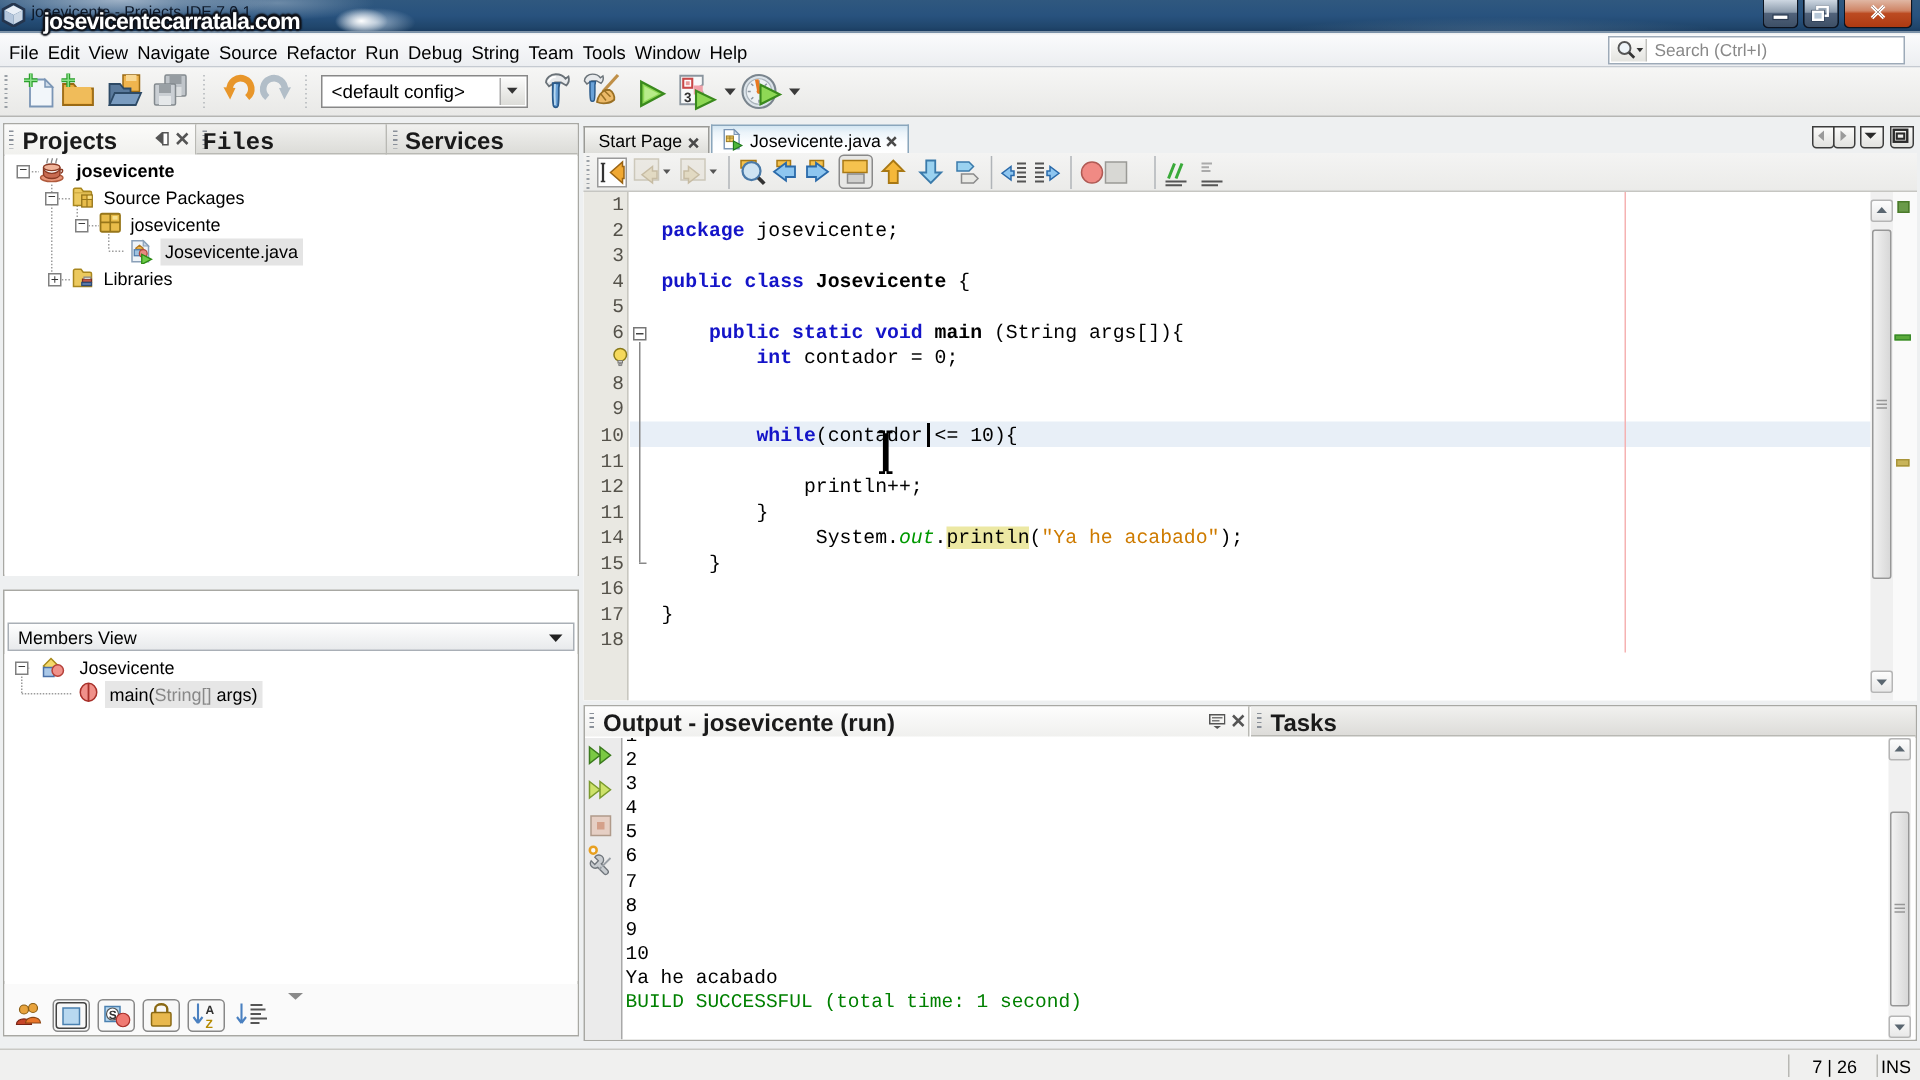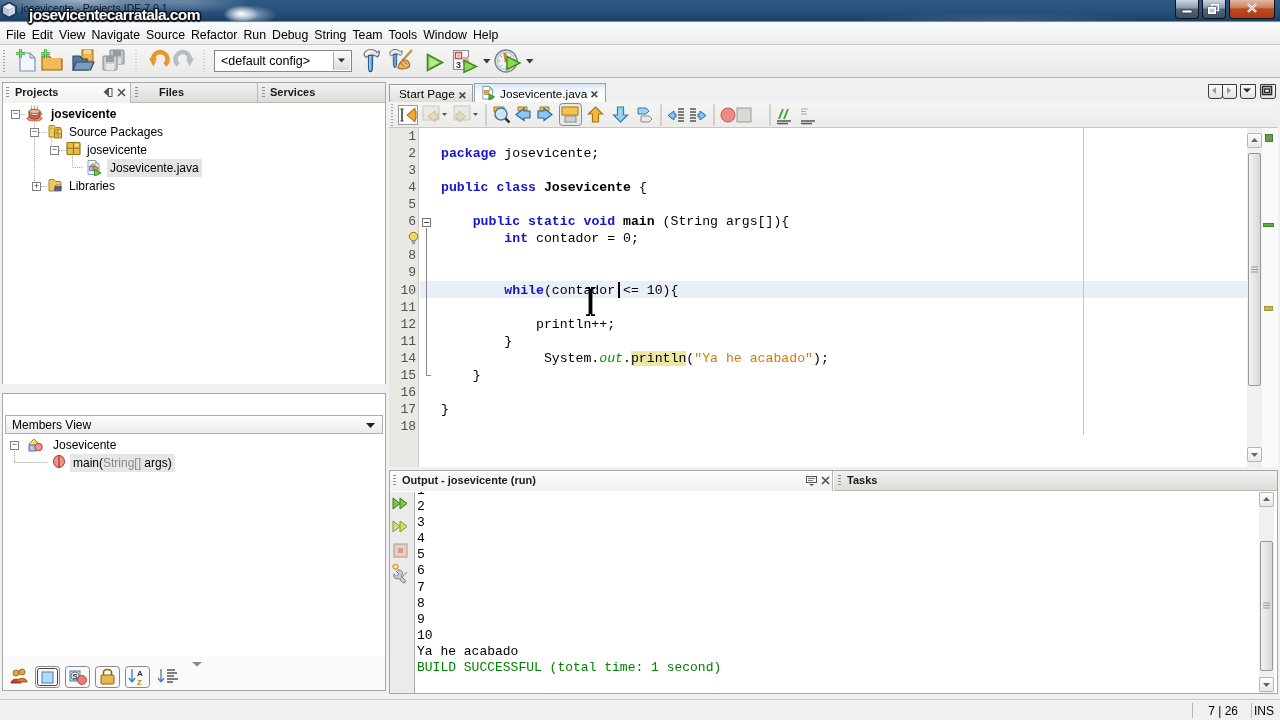--- a/index.html
+++ b/index.html
@@ -30,21 +30,21 @@
  font-size:12.3px;color:#000;padding-left:3px;}
 #menubar .mi{float:left;padding:5px 3px 0 3px;}
 #searchbox{position:absolute;right:10px;top:1px;width:198px;height:19px;background:#fff;border:1px solid #9daab8;}
 #searchbox .ph{position:absolute;left:30px;top:3px;font-size:11.5px;color:#888;}
 
 #toolbar{left:0;top:45px;width:1280px;height:33px;background:linear-gradient(#f6f6f5,#e9e9e7);border-bottom:1px solid #b6b6b3;}
 .grip{width:2px;height:22px;background-image:repeating-linear-gradient(#9aa0a6 0 1px,transparent 1px 3px);}
 #cfgcombo{position:absolute;left:214px;top:5px;width:138px;height:22px;background:#fff;border:1px solid #888;}
 
 .phead{background:linear-gradient(#f4f4f2,#e8e8e6);border-bottom:1px solid #b9b9b4;}
-.ptabtxt{font-weight:bold;font-size:11px;color:#1a1a1a;}
+.ptabtxt{font-weight:bold;font-size:16px;color:#1a1a1a;}
 
 #projpanel{left:2px;top:82px;width:384px;height:302px;border:1px solid #a8a8a3;background:#fff;}
 #projtabs{position:absolute;left:0;top:0;width:382px;height:20px;display:flex;}
 .ltab{height:20px;border-right:1px solid #b9b9b4;position:relative;padding:3px 6px 0 10px;}
 .ltab.inactive{background:linear-gradient(#f1f1ef,#dcdcd8);border-bottom:1px solid #b9b9b4;}
 .ltab.active{background:linear-gradient(#fbfbfa,#f1f1ee);}
 #projtree{position:absolute;left:0;top:21px;width:382px;height:280px;background:#fff;font-size:12px;color:#000;}
 .trow{position:absolute;height:18px;line-height:18px;white-space:nowrap;}
 
 #navpanel{left:2px;top:393px;width:384px;height:298px;border:1px solid #a8a8a3;background:#fff;}
@@ -126,20 +126,29 @@
     <div class="mi">Navigate</div>
     <div class="mi">Source</div>
     <div class="mi">Refactor</div>
     <div class="mi">Run</div>
     <div class="mi">Debug</div>
     <div class="mi">String</div>
     <div class="mi">Team</div>
     <div class="mi">Tools</div>
     <div class="mi">Window</div>
     <div class="mi">Help</div>
+  <div id="searchbox">
+    <div style="position:absolute;left:1px;top:1px;width:24px;height:15px;background:linear-gradient(#fbfbfa,#e4e4e0);border-right:1px solid #c0c0bc;"></div>
+    <svg style="position:absolute;left:3px;top:1px;" width="22" height="15" viewBox="0 0 22 15">
+      <circle cx="7" cy="6" r="4" fill="#eef4f8" stroke="#555" stroke-width="1.3"></circle>
+      <path d="M10 9 l3.5 3.5" stroke="#333" stroke-width="1.8"></path>
+      <path d="M15 6 l4.5 0 -2.25 2.8z" fill="#333"></path>
+    </svg>
+    <div class="ph">Search (Ctrl+I)</div>
+  </div>
 </div>
 <div class="abs" id="toolbar">
  <div class="grip" style="position:absolute;left:3px;top:5px;height:24px;"></div>
  <svg width="560" height="33" style="position:absolute;left:0;top:0;">
   <g transform="translate(15,4)">
    <path d="M5 4 h10 l5 5 v13 h-15 z" fill="#f2f6fa" stroke="#7a95b5" stroke-width="1.2"></path>
    <path d="M15 4 l5 5 h-5 z" fill="#cfdcea" stroke="#7a95b5"></path>
    <path d="M1 4.5 h9 M5.5 0 v9" stroke="#2da02d" stroke-width="2.6"></path>
    <path d="M1 4.5 h9 M5.5 0 v9" stroke="#8ae08a" stroke-width="1"></path>
   </g>
@@ -232,21 +241,21 @@
       <svg class="picon" style="left:99px;" viewBox="0 0 11 11">
           <path d="M6 1 l-4.5 4 4.5 4 z" fill="#555"></path>
           <rect x="6.5" y="1.5" width="3.5" height="8" fill="#fff" stroke="#555"></rect>
         </svg>
       <svg class="picon" style="left:113px;" viewBox="0 0 11 11">
           <path d="M2 2 L9 9 M9 2 L2 9" stroke="#555" stroke-width="1.7" fill="none"></path>
         </svg>
     </div>
     <div class="ltab inactive" style="width:127px;">
       <div class="hgrip" style="left:4px;top:4px;"></div>
-      <span class="ptabtxt" style="position:absolute;left:28px;top:3px;">Files</span>
+      <span class="ptabtxt" style="position:absolute;left:4px;top:3px;font-family:Liberation Mono, monospace;">Files</span>
     </div>
     <div class="ltab inactive" style="width:127px;border-right:none;">
       <div class="hgrip" style="left:4px;top:4px;"></div>
       <span class="ptabtxt" style="position:absolute;left:12px;top:3px;">Services</span>
     </div>
   </div>
   <div id="projtree">
     <svg width="382" height="100" style="position:absolute;left:0;top:0">
       <g stroke="#9b9b9b" stroke-dasharray="1,1.2" fill="none">
         <path d="M16 10.5 h7"></path>

